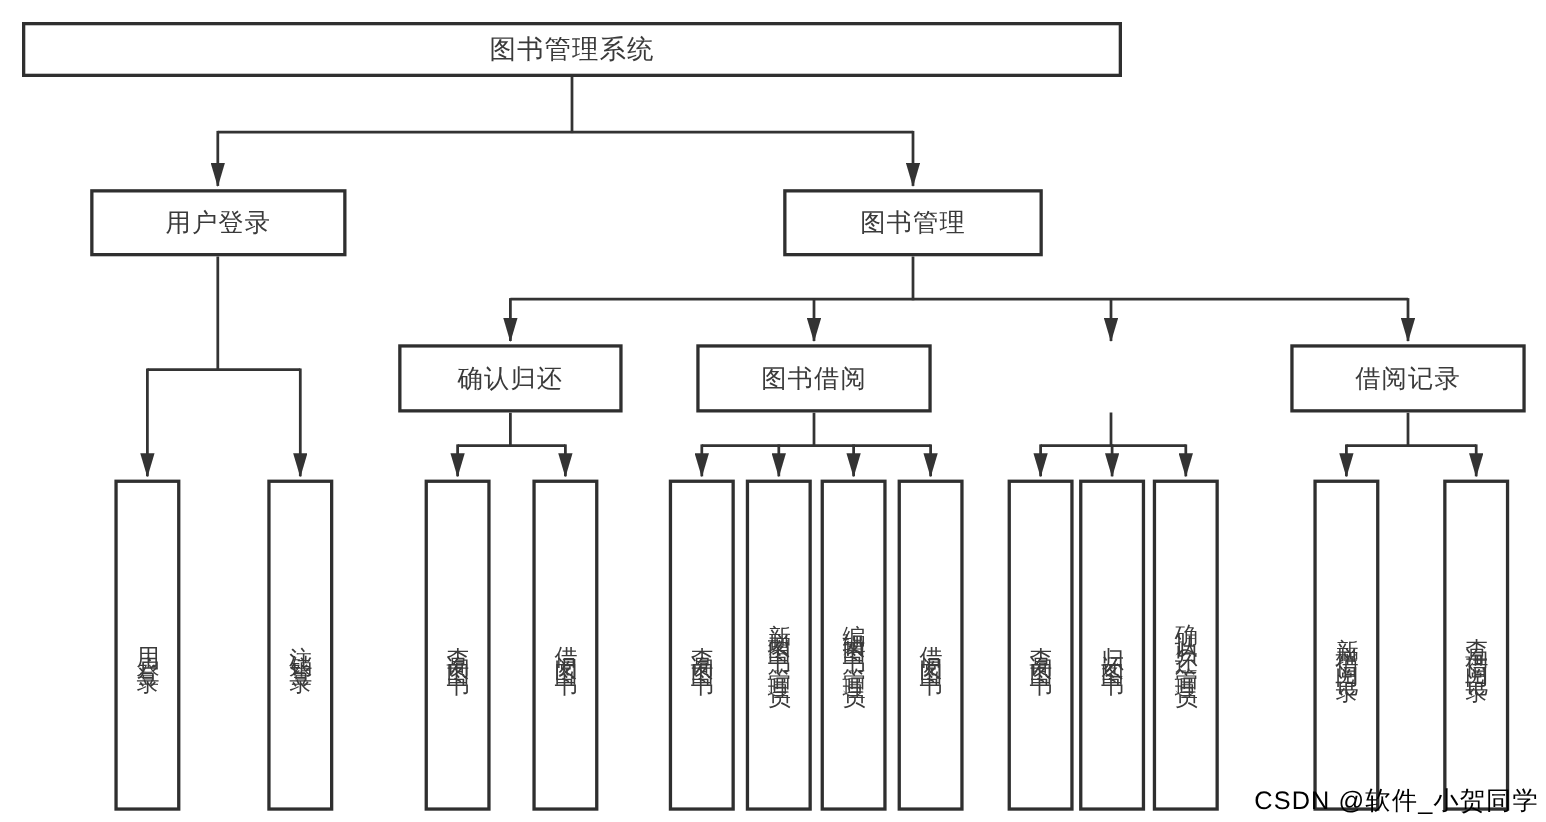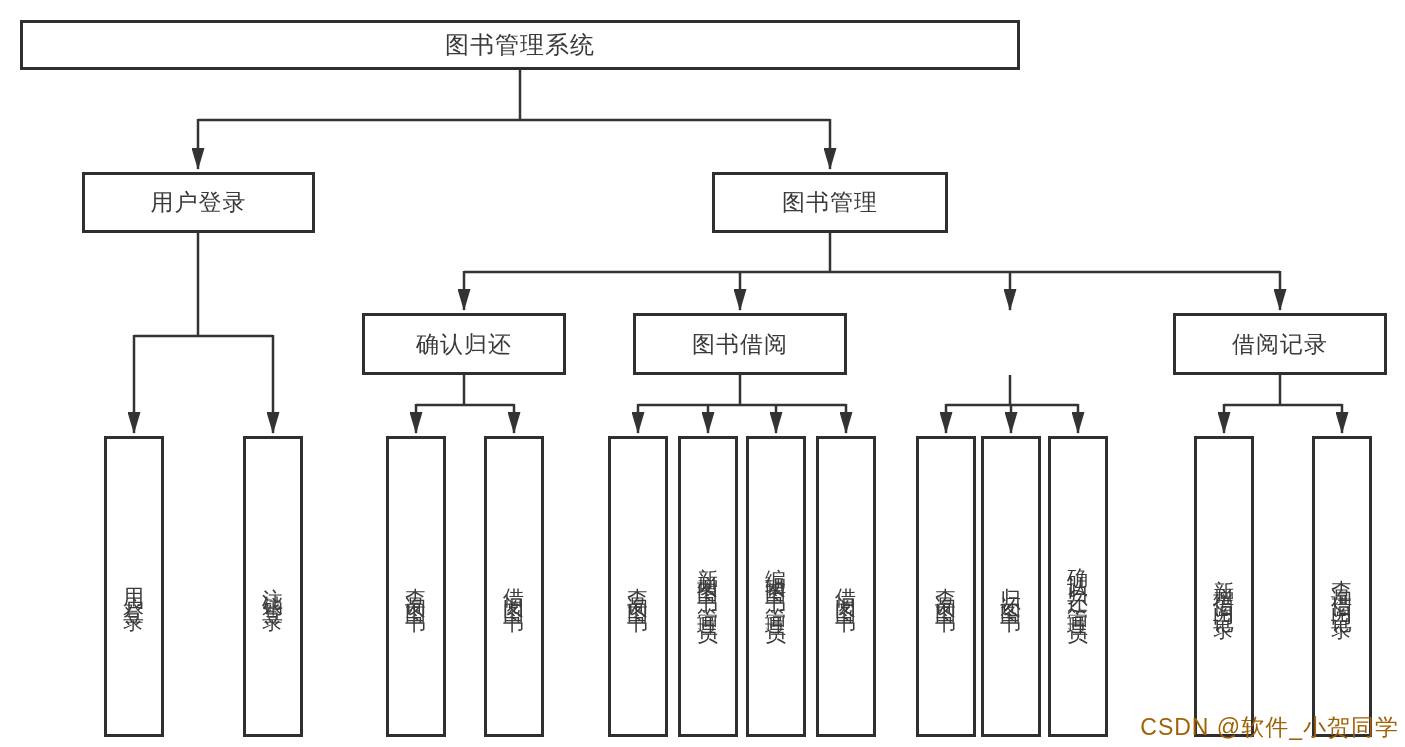--- a/index.html
+++ b/index.html
@@ -47,21 +47,21 @@
     font-size: 21px;
     letter-spacing: 8px;
     line-height: 1;
     white-space: nowrap;
   }
   .watermark {
     position: absolute;
     right: 6px;
     bottom: 4px;
     font-size: 23px;
-    color: #a16207;
+    color: #000000;
     letter-spacing: 1px;
     white-space: nowrap;
   }
 </style>
 </head>
 <body>
 
 <div class="canvas">
 
   <svg class="connectors" viewBox="0 0 1405 747" xmlns="http://www.w3.org/2000/svg">

